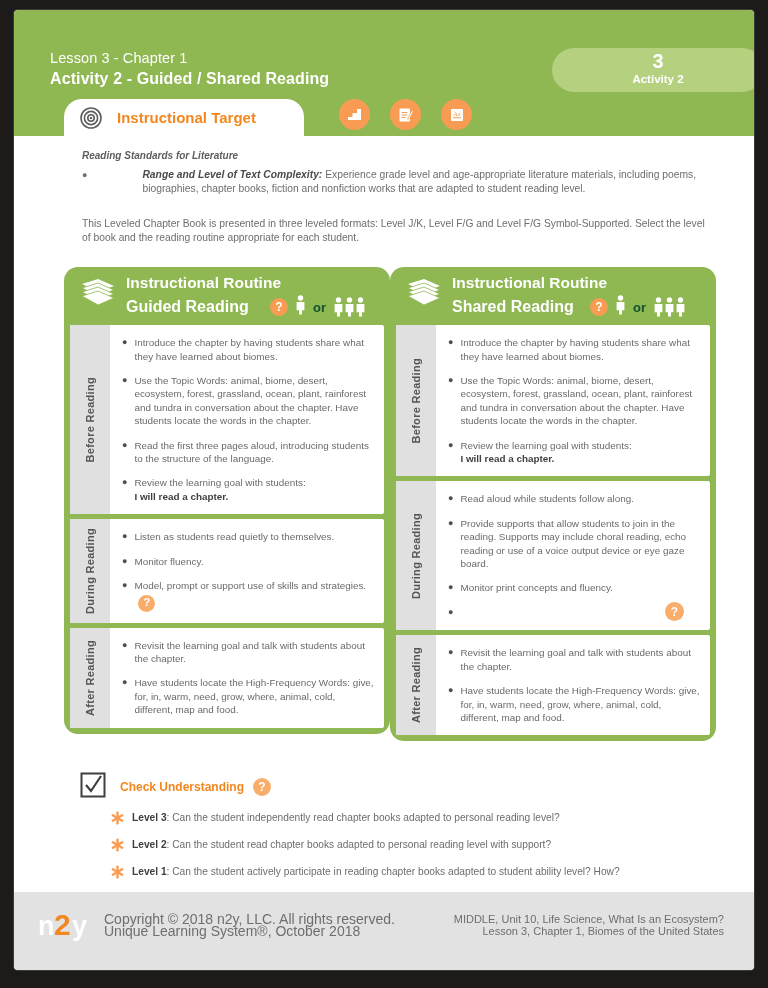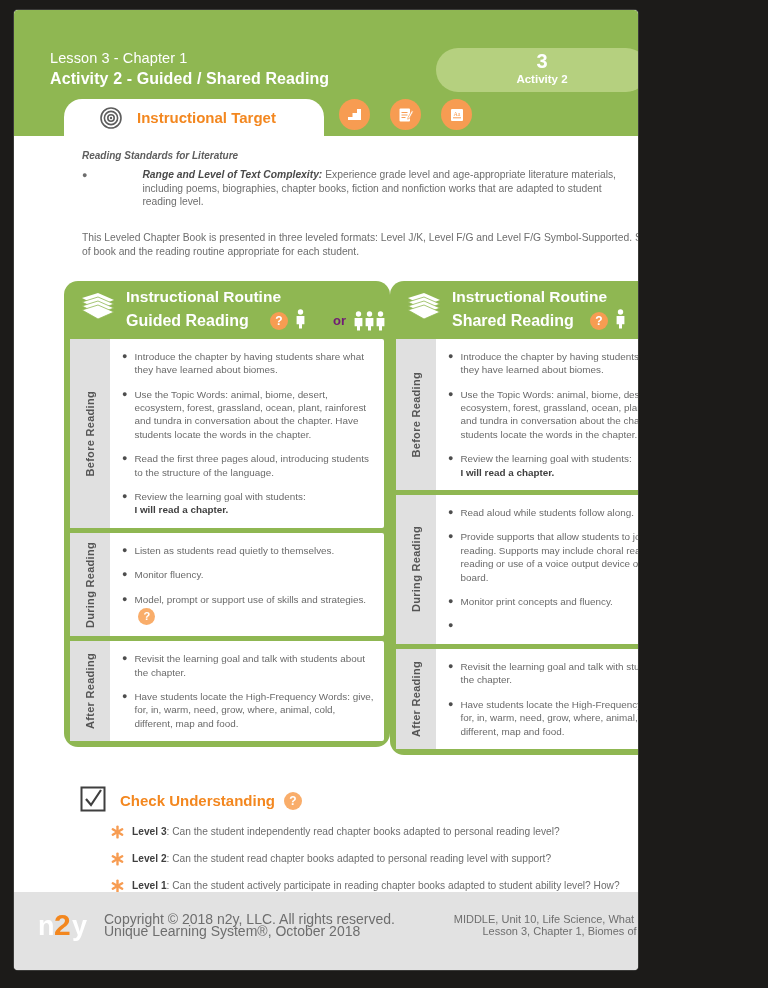--- a/index.html
+++ b/index.html
@@ -4,21 +4,21 @@
 <style>
   html,body{margin:0;padding:0;}
   body{
     width:768px;height:988px;
     background:#1c1b19;
     font-family:"Liberation Sans", sans-serif;
     overflow:hidden;
   }
   .page{
     position:absolute;left:14px;top:10px;
-    width:624px;height:960px;
+    width:740px;height:960px;
     background:#ffffff;
     border-radius:4px;
     overflow:hidden;
     box-shadow:0 0 0 1px #3a3a38;
   }
 
   
   .hdr{
     position:relative;
     background:#8fb752;
@@ -42,21 +42,21 @@
     color:#ffffff;
   }
   .badge-num{font-size:20px;font-weight:bold;line-height:21px;padding-top:3px;}
   .badge-lbl{font-size:11.5px;font-weight:bold;line-height:14px;}
 
   .tab{
     position:absolute;left:50px;bottom:0;
     width:240px;height:37px;
     background:#ffffff;
     border-top-left-radius:18px;border-top-right-radius:18px;
-    display:flex;align-items:center;padding-left:20px;
+    display:flex;align-items:center;
   }
   .tab-ico{margin-left:16px;display:flex;align-items:center;}
   .tab-txt{
     margin-left:15px;color:#f3871f;font-size:15px;font-weight:bold;
   }
   .hdr-icons{
     position:absolute;left:325px;bottom:6px;
     display:flex;gap:20px;align-items:center;
   }
   .cico{
@@ -110,21 +110,21 @@
   .p-meta{
     position:absolute;top:28px;display:flex;align-items:center;gap:7px;
   }
   .p-meta.l{left:206px;}
   .p-meta.r{left:200px;}
   .qmark{
     width:18px;height:18px;border-radius:50%;background:#f79c52;
     color:#ffffff;font-size:12px;font-weight:bold;
     display:flex;align-items:center;justify-content:center;
   }
-  .orword{color:#701a75;font-size:13px;font-weight:bold;margin-left:20px;}
+  .orword{color:#14532d;font-size:13px;font-weight:bold;}
   .ppl{display:flex;gap:1px;align-items:flex-end;}
 
   .p-body{margin:0 6px;}
   .rowgrp{display:flex;background:#ffffff;border-radius:2px;margin-bottom:5px;}
   .rowgrp:last-child{margin-bottom:0;}
   .rlabel{
     width:40px;background:#e0e0e0;flex:0 0 40px;
     display:flex;align-items:center;justify-content:center;
   }
   .rlabel span{
@@ -150,21 +150,21 @@
     position:absolute;right:16px;bottom:-2px;
     width:19px;height:19px;border-radius:50%;background:#f9ad6a;
     color:#ffffff;font-size:12px;font-weight:bold;
     display:flex;align-items:center;justify-content:center;
   }
 
   
   .check{margin:30px 0 0 66px;position:relative;}
   .chk-head{display:flex;align-items:center;}
   .chk-title{
-    color:#f3871f;font-size:15px;font-weight:bold;margin-left:14px;
+    color:#f3871f;font-size:12px;font-weight:bold;margin-left:14px;
   }
   .chk-q{
     width:18px;height:18px;border-radius:50%;background:#f9ad6a;
     color:#ffffff;font-size:12px;font-weight:bold;margin-left:9px;
     display:flex;align-items:center;justify-content:center;
   }
   .lvl{display:flex;align-items:flex-start;margin:9px 0 0 31px;}
   .lvl .star{margin-right:8px;flex:0 0 auto;}
   .lvl .ltxt{font-size:10.2px;color:#6d6d6d;line-height:14px;}
   .lvl .ltxt b{color:#3f3f3f;font-weight:bold;}

